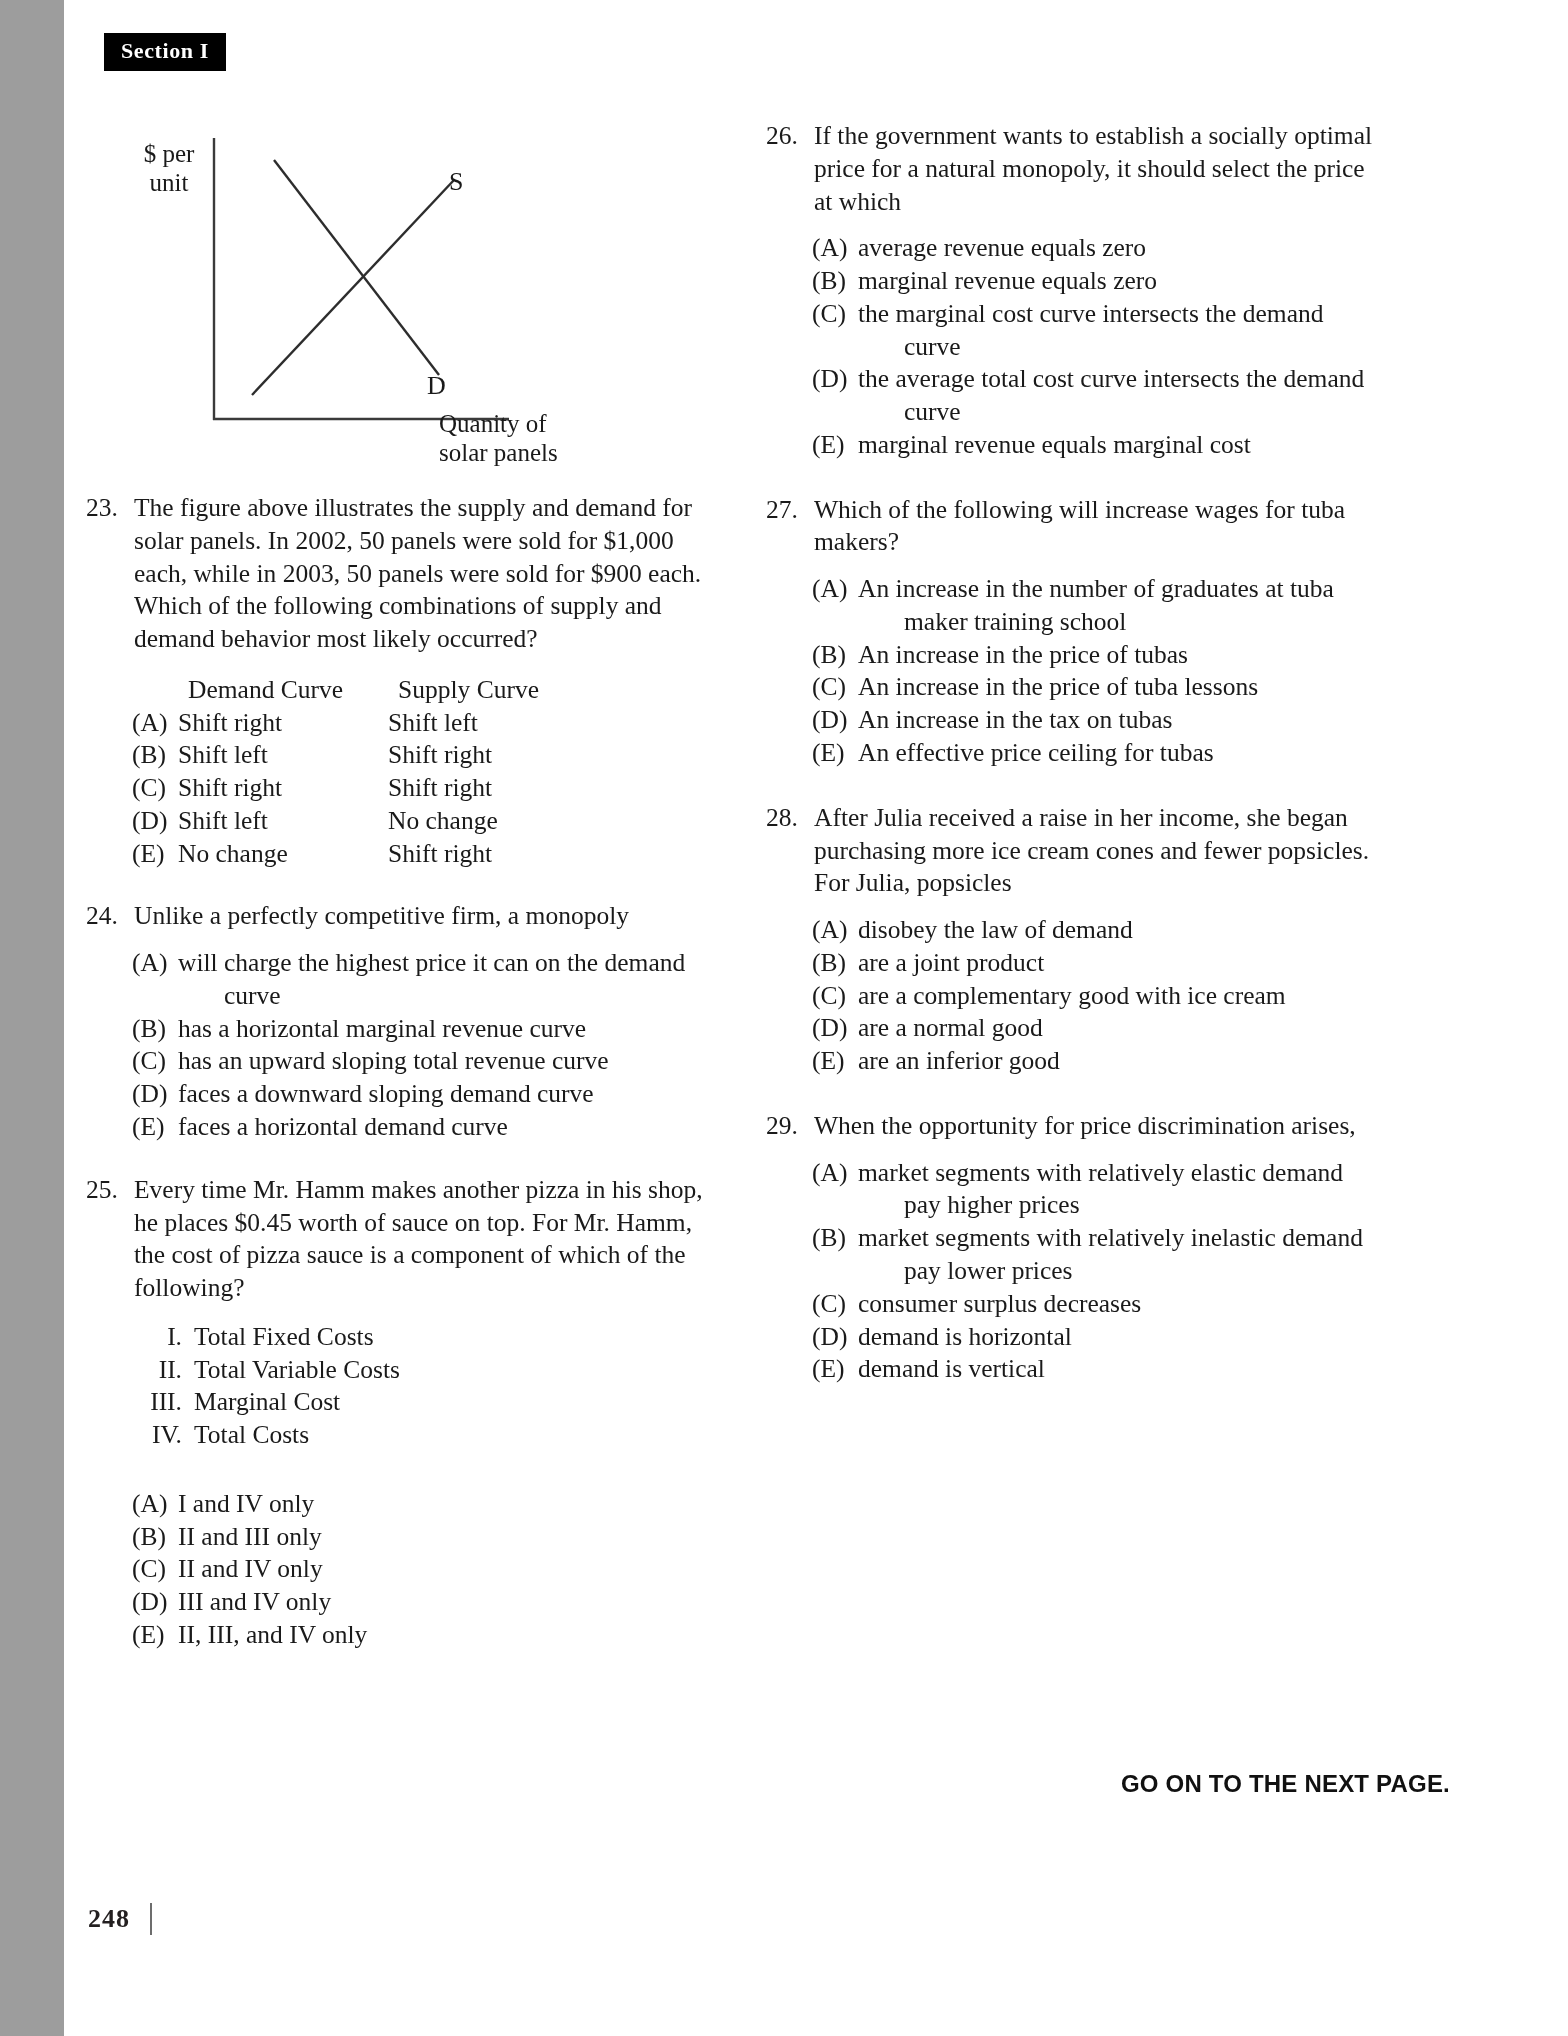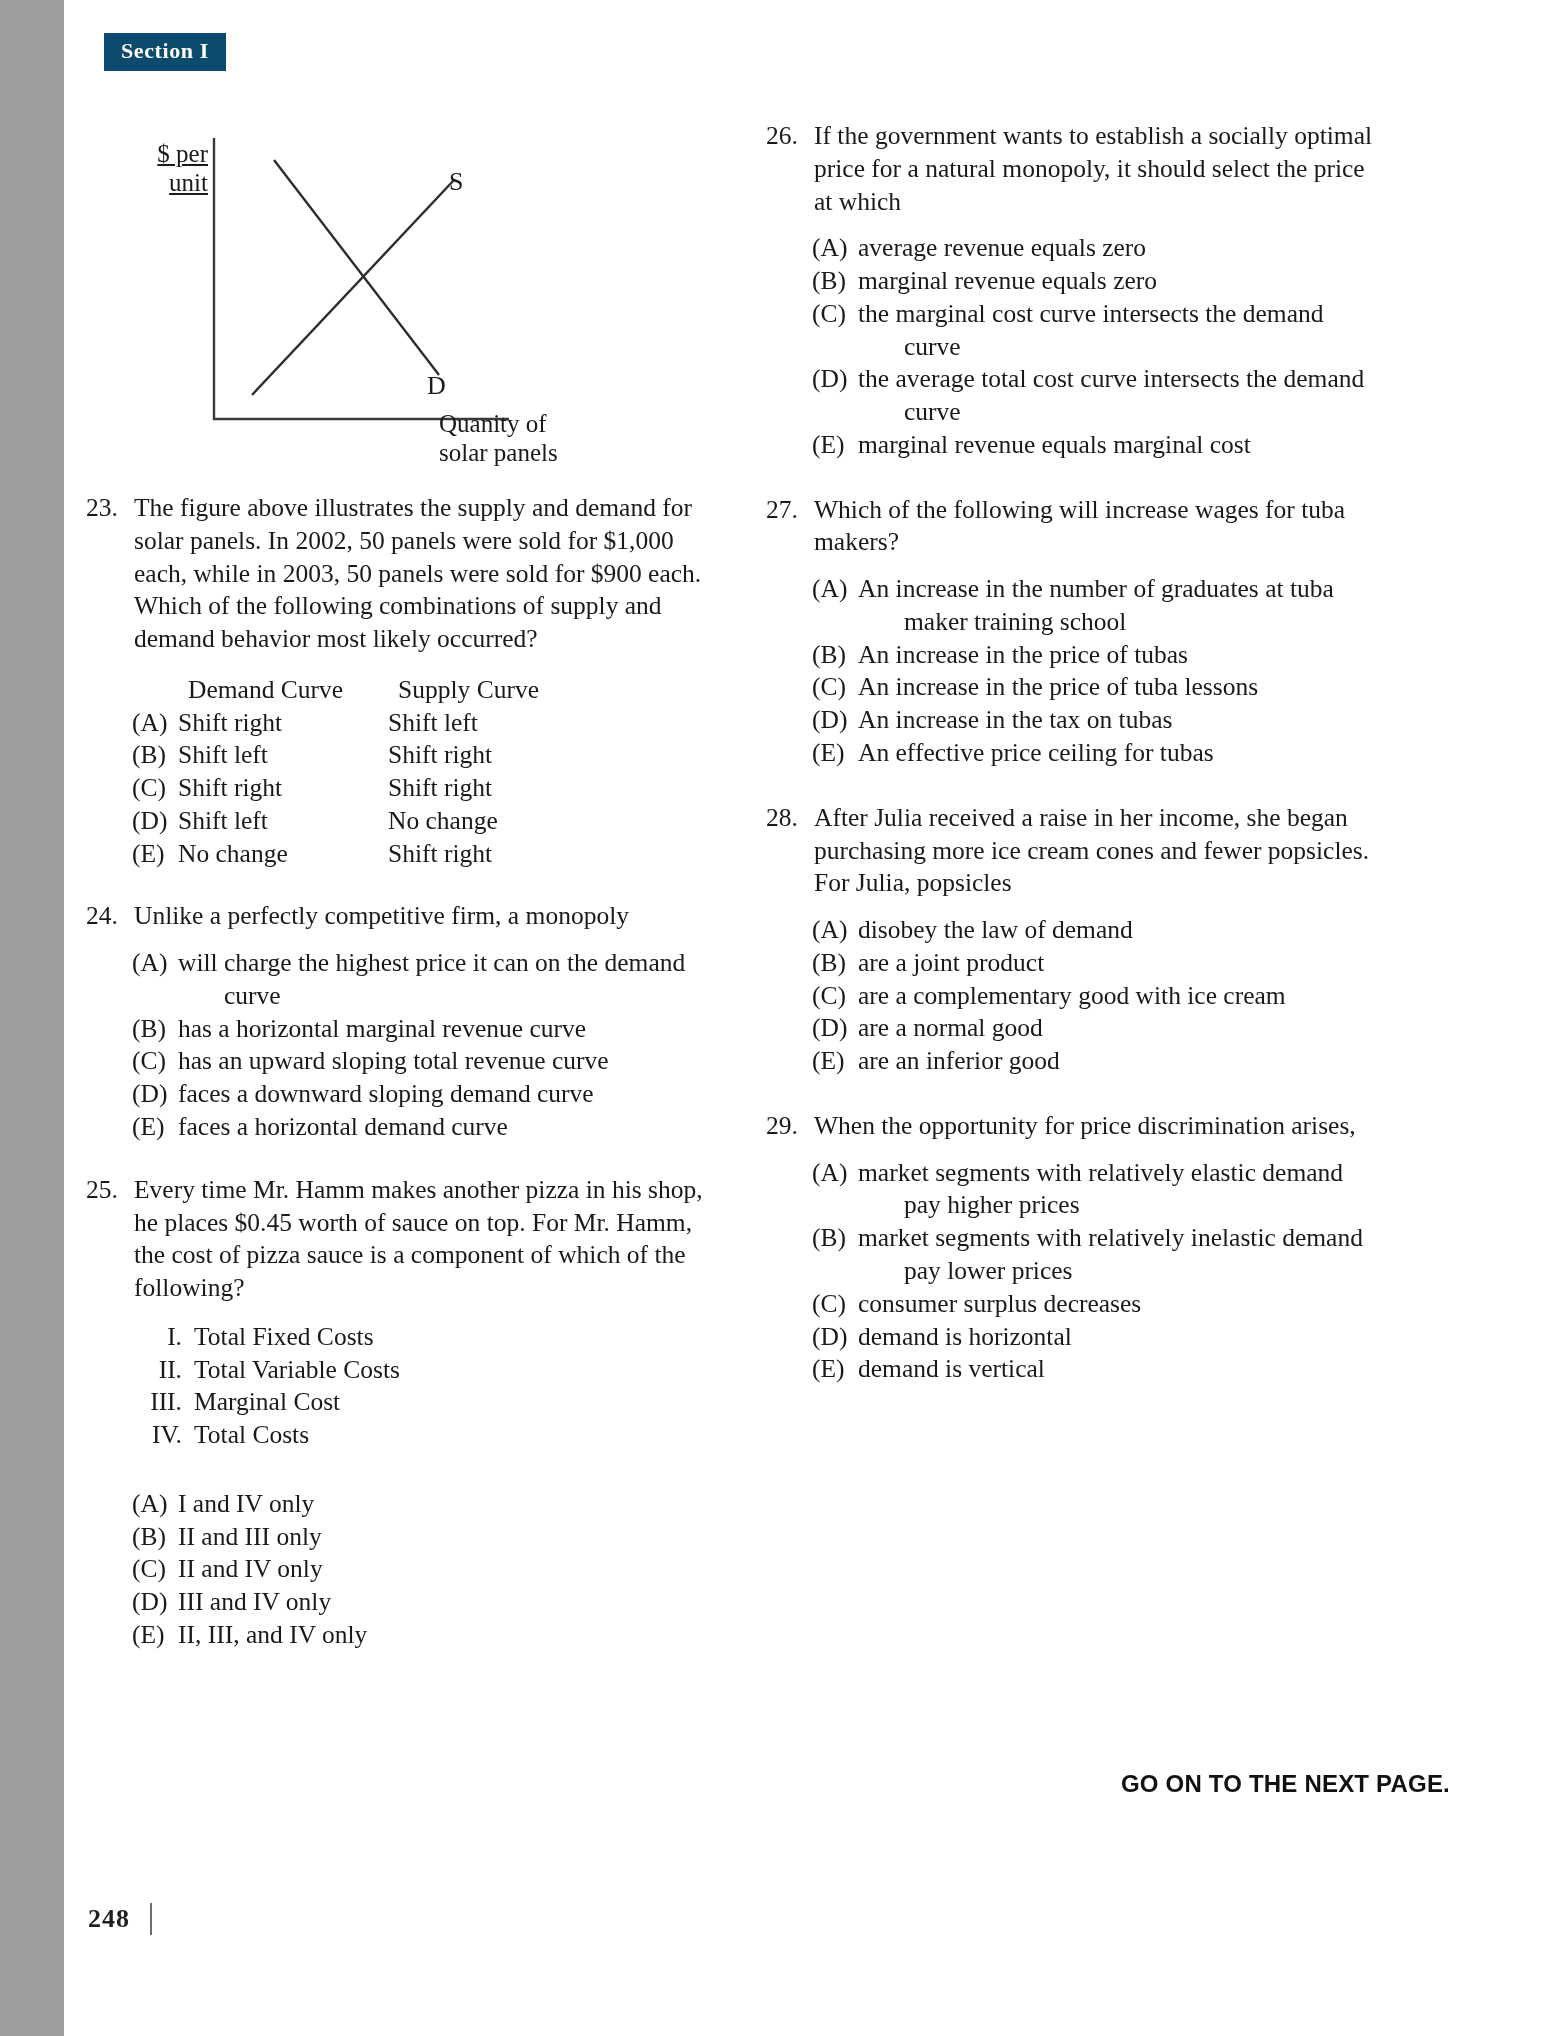--- a/index.html
+++ b/index.html
@@ -31,21 +31,21 @@
     width: 1504px;
     height: 2036px;
     background: #ffffff;
   }
 
   
   .section-tag {
     position: absolute;
     left: 40px;
     top: 33px;
-    background: #0c4a6e;
+    background: #000000;
     color: #ffffff;
     font-family: "Liberation Serif", "DejaVu Serif", serif;
     font-weight: bold;
     font-size: 22px;
     letter-spacing: 0.6px;
     padding: 7px 17px 9px 17px;
     line-height: 1;
   }
 
   
@@ -69,23 +69,22 @@
     height: 360px;
     margin: 0;
   }
   .figure svg { display: block; }
   .axis-label-y {
     position: absolute;
     left: 46px;
     top: 20px;
     font-size: 25px;
     line-height: 1.15;
-    text-align: right;
+    text-align: center;
     width: 78px;
-    text-decoration: underline;
   }
   .axis-label-x {
     position: absolute;
     left: 355px;
     top: 289px;
     font-size: 25px;
     line-height: 1.17;
     text-align: left;
     width: 250px;
   }

